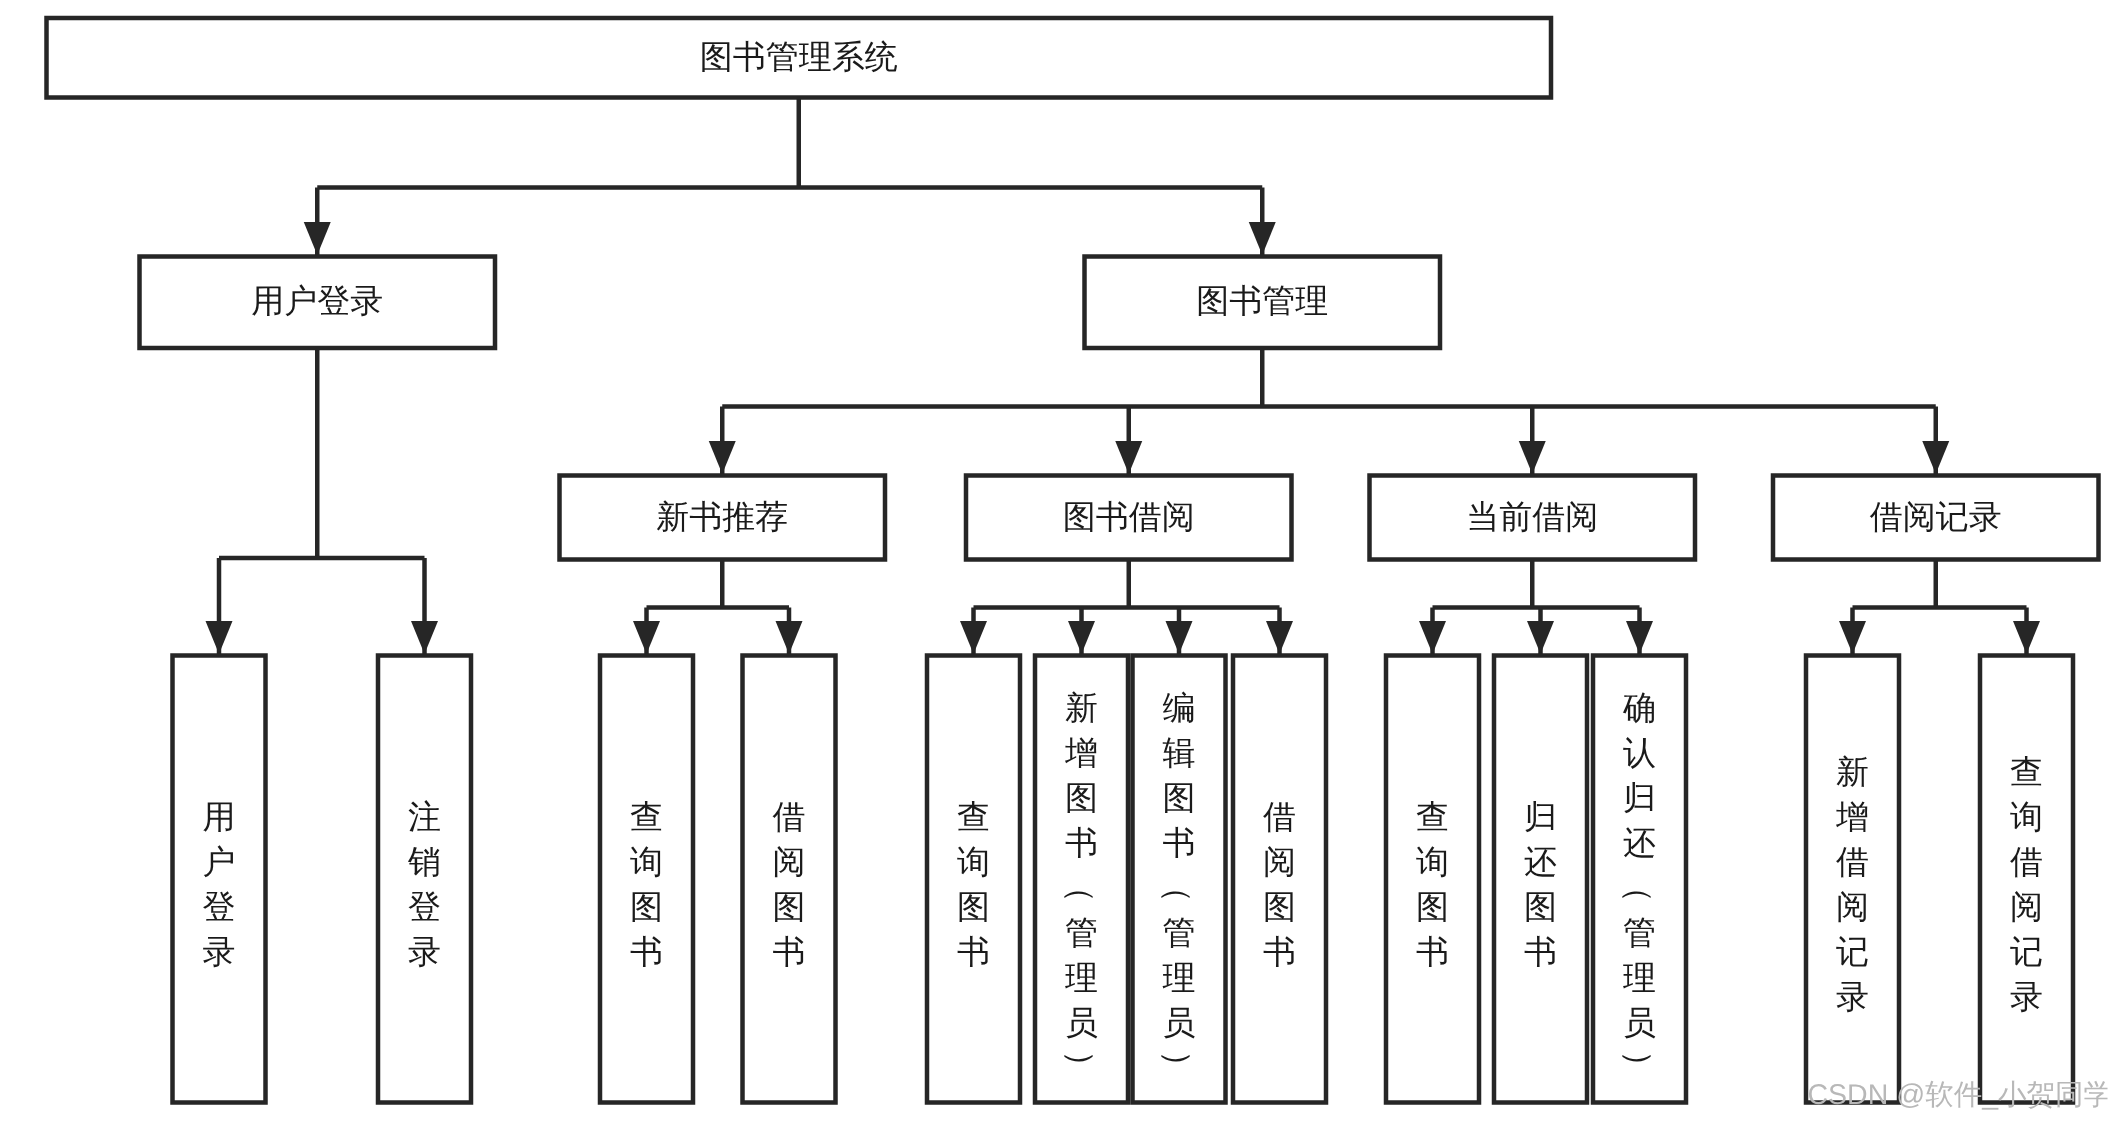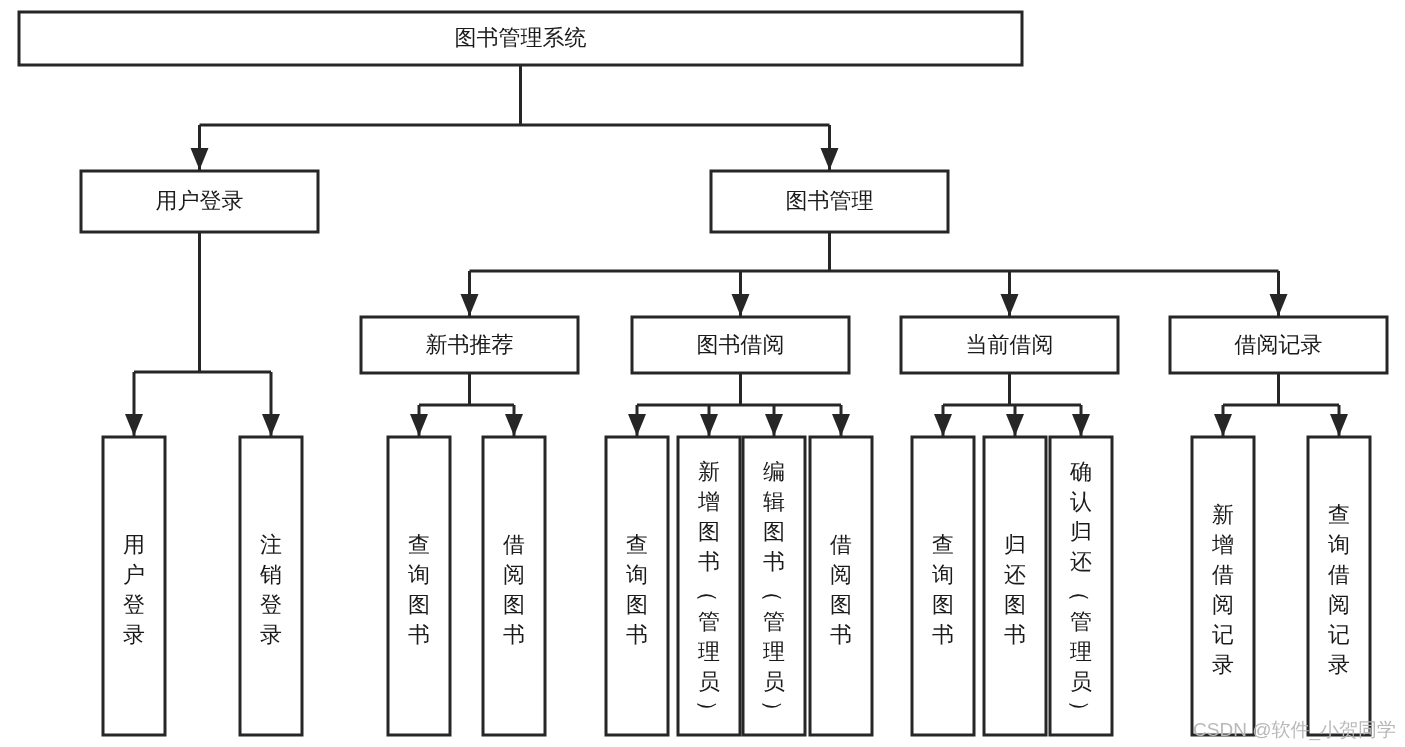--- a/index.html
+++ b/index.html
@@ -14,20 +14,21 @@
     font-family: "Liberation Sans", "DejaVu Sans", sans-serif;
     overflow: hidden;
     position: relative;
   }
   #diagram-root {
     position: absolute;
     top: 0;
     left: 0;
     width: 1346px;
     height: 747px;
+    padding-left: 12px;
   }
   svg#flowchart {
     display: block;
     width: 1405px;
     height: 747px;
   }
   .node-box {
     fill: #ffffff;
     stroke: #262626;
     stroke-width: 3;

